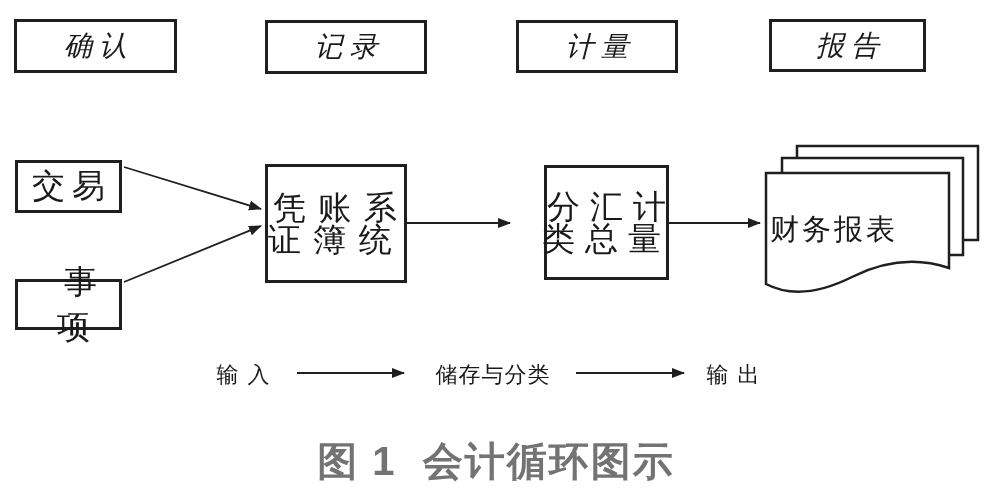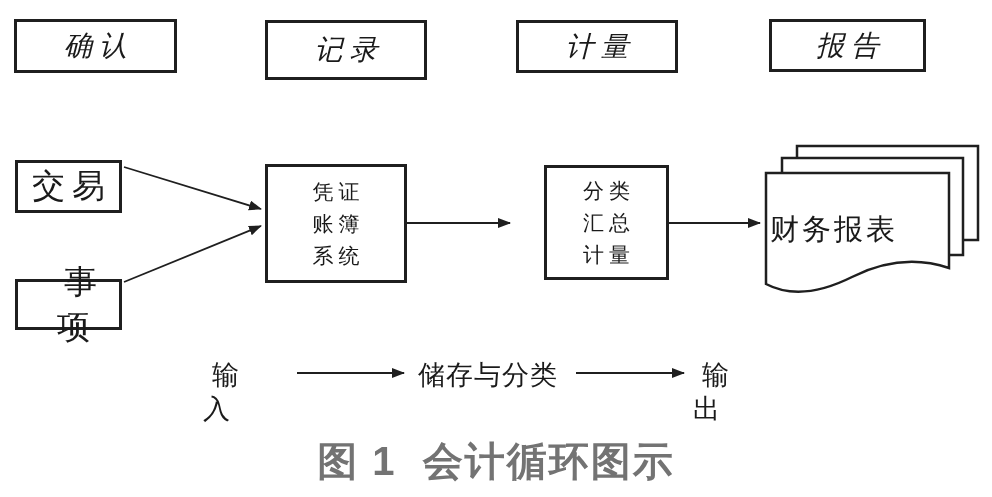--- a/index.html
+++ b/index.html
@@ -39,43 +39,44 @@
     font-family: "Liberation Serif", serif;
   }
   .small-node {
     font-size: 33px;
     letter-spacing: 7px;
     text-indent: 7px;
     font-family: "Liberation Serif", serif;
     margin-top: 22px;
   }
   .multi {
-    flex-direction: column;
-    font-size: 21px;
+    flex-direction: row;
+    font-size: 33px;
     line-height: 32px;
     letter-spacing: 5px;
     text-indent: 5px;
     font-family: "Liberation Serif", serif;
   }
   .doc-label {
     position: absolute;
     left: 770px; top: 209px;
     width: 176px; height: 40px;
     line-height: 40px;
     text-align: left;
     font-size: 29px;
     letter-spacing: 3px;
     font-family: "Liberation Serif", serif;
     color: #1a1a1a;
   }
   .flow-label {
     position: absolute;
     height: 34px;
     line-height: 34px;
-    font-size: 27px;
+    text-align: center;
+    font-size: 22px;
     color: #1a1a1a;
     font-family: "Liberation Serif", serif;
   }
   #flow-input  { left: 203px; top: 358px; width: 80px;  letter-spacing: 9px; text-indent: 9px; }
   #flow-store  { left: 418px; top: 358px; width: 150px; letter-spacing: 1px; }
   #flow-output { left: 693px; top: 358px; width: 80px;  letter-spacing: 9px; text-indent: 9px; }
   .caption {
     position: absolute;
     left: 0; top: 434px;
     width: 992px;
@@ -110,21 +111,21 @@
     <line x1="124" y1="282" x2="261" y2="226" stroke="#1f1f1f" stroke-width="1.8" marker-end="url(#ah)"></line>
     <line x1="407" y1="223" x2="510" y2="223" stroke="#1f1f1f" stroke-width="1.8" marker-end="url(#ah)"></line>
     <line x1="638" y1="223" x2="760" y2="223" stroke="#1f1f1f" stroke-width="1.8" marker-end="url(#ah)"></line>
     <line x1="297" y1="373" x2="404" y2="373" stroke="#1f1f1f" stroke-width="1.8" marker-end="url(#ah)"></line>
     <line x1="576" y1="373" x2="684" y2="373" stroke="#1f1f1f" stroke-width="1.8" marker-end="url(#ah)"></line>
   </svg>
 
   <div class="box hdr" style="left:14px;  top:19px; width:163px; height:54px;">
     <span>确认</span>
   </div>
-  <div class="box hdr" style="left:265px; top:20px; width:162px; height:60px;">
+  <div class="box hdr" style="left:265px; top:20px; width:162px; height:54px;">
     <span>记录</span>
   </div>
   <div class="box hdr" style="left:516px; top:20px; width:162px; height:53px;">
     <span>计量</span>
   </div>
   <div class="box hdr" style="left:769px; top:19px; width:157px; height:53px;">
     <span>报告</span>
   </div>
 
   <div class="box small-node" style="left:15px; top:138px; width:107px; height:53px;">

